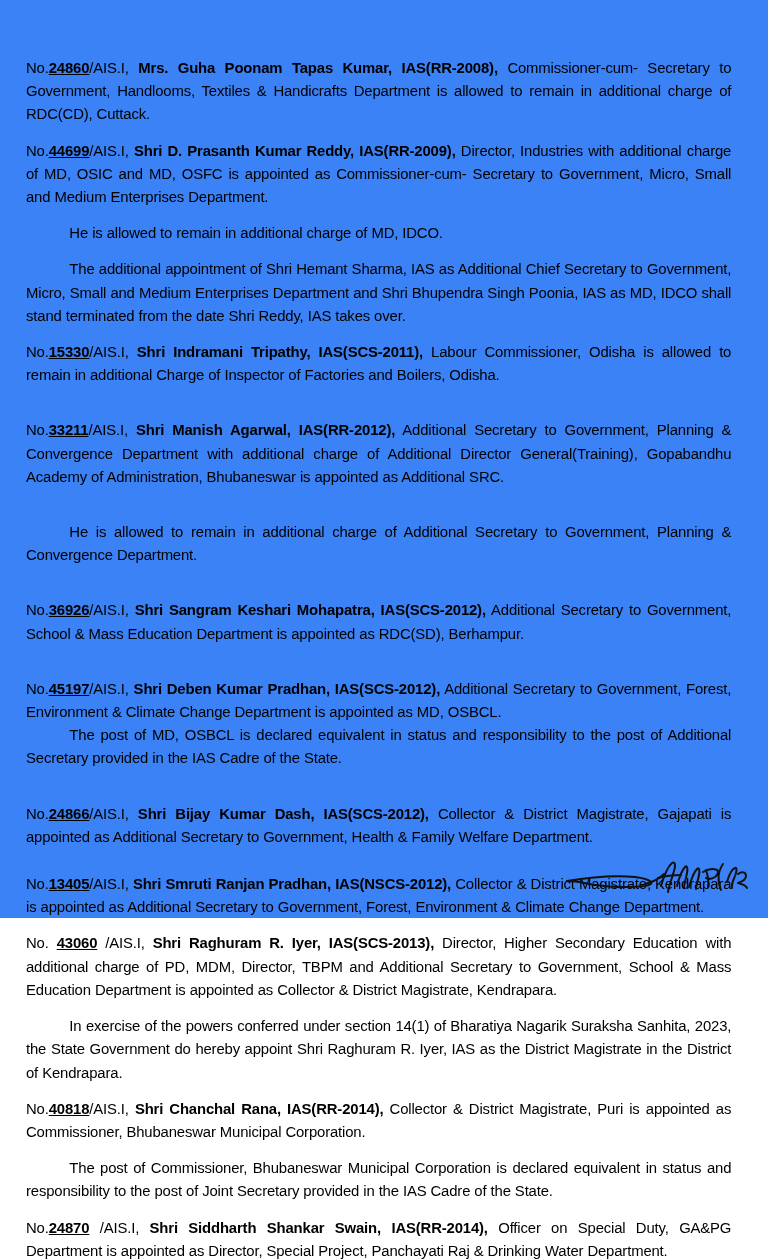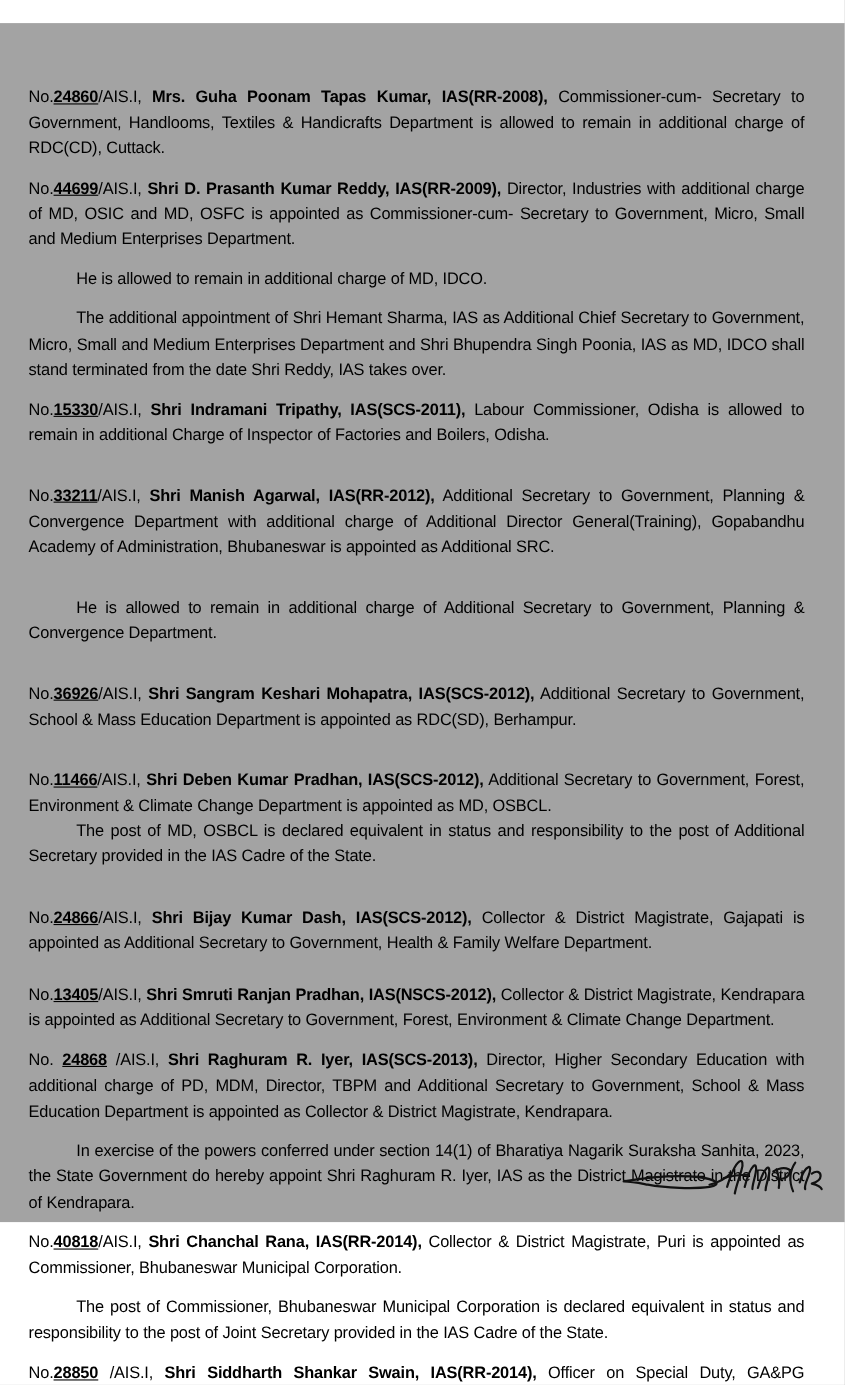--- a/index.html
+++ b/index.html
@@ -14,23 +14,22 @@
     font-family: "Liberation Sans", sans-serif;
     color: #000000;
     overflow: hidden;
     position: relative;
   }
   .page {
     position: absolute;
     left: 0;
     top: 0;
     width: 768px;
-    height: 1090px;
-    background: #a3a3a3;
-    margin-top: 21px;
+    height: 918px;
+    background: #3b82f6;
   }
   .body-col {
     position: absolute;
     left: 26px;
     top: 56px;
     width: 716px;
   }
   .para {
     font-size: 15.1px;
     line-height: 23.2px;
@@ -87,37 +86,37 @@
     <p class="para gap-md indent">The additional appointment of Shri Hemant Sharma, IAS as Additional Chief Secretary to Government, Micro, Small and Medium Enterprises Department and Shri Bhupendra Singh Poonia, IAS as MD, IDCO shall stand terminated from the date Shri Reddy, IAS takes over.</p>
 
     <p class="para gap-md"><span>No.</span><span class="num">15330</span><span>/AIS.I, </span><b>Shri Indramani Tripathy, IAS(SCS-2011),</b><span> Labour Commissioner, Odisha is allowed to remain in additional Charge of Inspector of Factories and Boilers, Odisha.</span></p>
 
     <p class="para gap-xl"><span>No.</span><span class="num">33211</span><span>/AIS.I, </span><b>Shri Manish Agarwal, IAS(RR-2012),</b><span> Additional Secretary to Government, Planning &amp; Convergence Department with additional charge of Additional Director General(Training), Gopabandhu Academy of Administration, Bhubaneswar is appointed as Additional SRC.</span></p>
 
     <p class="para gap-xl indent">He is allowed to remain in additional charge of Additional Secretary to Government, Planning &amp; Convergence Department.</p>
 
     <p class="para gap-xl"><span>No.</span><span class="num">36926</span><span>/AIS.I, </span><b>Shri Sangram Keshari Mohapatra, IAS(SCS-2012),</b><span> Additional Secretary to Government, School &amp; Mass Education Department is appointed as RDC(SD), Berhampur.</span></p>
 
-    <p class="para gap-xl"><span>No.</span><span class="num">11466</span><span>/AIS.I, </span><b>Shri Deben Kumar Pradhan, IAS(SCS-2012),</b><span> Additional Secretary to Government, Forest, Environment &amp; Climate Change Department is appointed as MD, OSBCL.</span></p>
+    <p class="para gap-xl"><span>No.</span><span class="num">45197</span><span>/AIS.I, </span><b>Shri Deben Kumar Pradhan, IAS(SCS-2012),</b><span> Additional Secretary to Government, Forest, Environment &amp; Climate Change Department is appointed as MD, OSBCL.</span></p>
 
     <p class="para gap-none indent">The post of MD, OSBCL is declared equivalent in status and responsibility to the post of Additional Secretary provided in the IAS Cadre of the State.</p>
 
     <p class="para gap-xl"><span>No.</span><span class="num">24866</span><span>/AIS.I, </span><b>Shri Bijay Kumar Dash, IAS(SCS-2012),</b><span> Collector &amp; District Magistrate, Gajapati is appointed as Additional Secretary to Government, Health &amp; Family Welfare Department.</span></p>
 
     <p class="para gap-lg"><span>No.</span><span class="num">13405</span><span>/AIS.I, </span><b>Shri Smruti Ranjan Pradhan, IAS(NSCS-2012),</b><span> Collector &amp; District Magistrate, Kendrapara is appointed as Additional Secretary to Government, Forest, Environment &amp; Climate Change Department.</span></p>
 
-    <p class="para gap-md"><span>No. </span><span class="num">24868</span><span> /AIS.I, </span><b>Shri Raghuram R. Iyer, IAS(SCS-2013),</b><span> Director, Higher Secondary Education with additional charge of PD, MDM, Director, TBPM and Additional Secretary to Government, School &amp; Mass Education Department is appointed as Collector &amp; District Magistrate, Kendrapara.</span></p>
+    <p class="para gap-md"><span>No. </span><span class="num">43060</span><span> /AIS.I, </span><b>Shri Raghuram R. Iyer, IAS(SCS-2013),</b><span> Director, Higher Secondary Education with additional charge of PD, MDM, Director, TBPM and Additional Secretary to Government, School &amp; Mass Education Department is appointed as Collector &amp; District Magistrate, Kendrapara.</span></p>
 
     <p class="para gap-md indent">In exercise of the powers conferred under section 14(1) of Bharatiya Nagarik Suraksha Sanhita, 2023, the State Government do hereby appoint Shri Raghuram R. Iyer, IAS as the District Magistrate in the District of Kendrapara.</p>
 
     <p class="para gap-md"><span>No.</span><span class="num">40818</span><span>/AIS.I, </span><b>Shri Chanchal Rana, IAS(RR-2014),</b><span> Collector &amp; District Magistrate, Puri is appointed as Commissioner, Bhubaneswar Municipal Corporation.</span></p>
 
     <p class="para gap-md indent">The post of Commissioner, Bhubaneswar Municipal Corporation is declared equivalent in status and responsibility to the post of Joint Secretary provided in the IAS Cadre of the State.</p>
 
-    <p class="para gap-md"><span>No.</span><span class="num">28850</span><span> /AIS.I, </span><b>Shri Siddharth Shankar Swain, IAS(RR-2014),</b><span> Officer on Special Duty, GA&amp;PG Department is appointed as Director, Special Project, Panchayati Raj &amp; Drinking Water Department.</span></p>
+    <p class="para gap-md"><span>No.</span><span class="num">24870</span><span> /AIS.I, </span><b>Shri Siddharth Shankar Swain, IAS(RR-2014),</b><span> Officer on Special Duty, GA&amp;PG Department is appointed as Director, Special Project, Panchayati Raj &amp; Drinking Water Department.</span></p>
 
   </div>
 
   <div class="signature">
     <svg viewBox="0 0 185 48" xmlns="http://www.w3.org/2000/svg" aria-hidden="true">
       <g fill="none" stroke="#111111" stroke-linecap="round" stroke-linejoin="round">
 
         <path d="M2 25 C 20 22, 48 19, 70 21 C 86 23, 92 28, 80 30 C 66 32, 40 31, 24 28 C 14 26, 10 25, 2 25 Z" stroke-width="2.1"></path>
 
         <path d="M80 28 C 88 26, 94 23, 99 18" stroke-width="2"></path>

